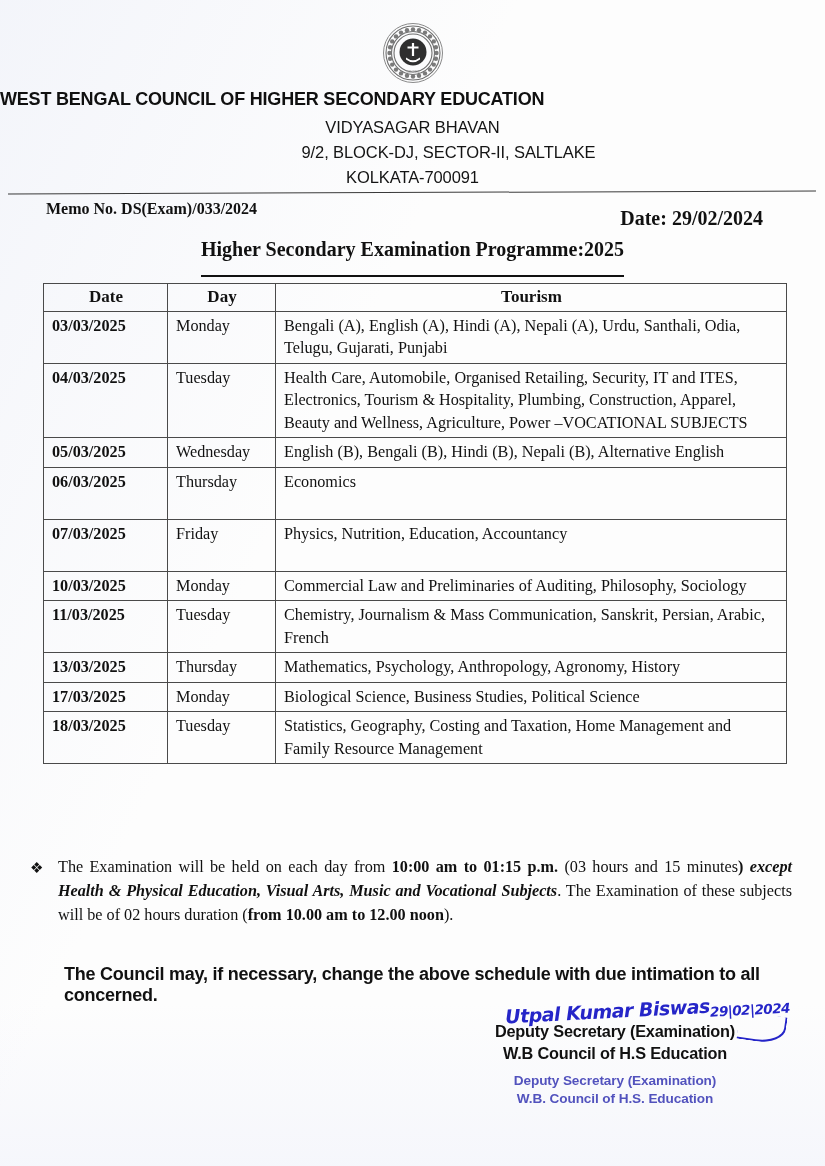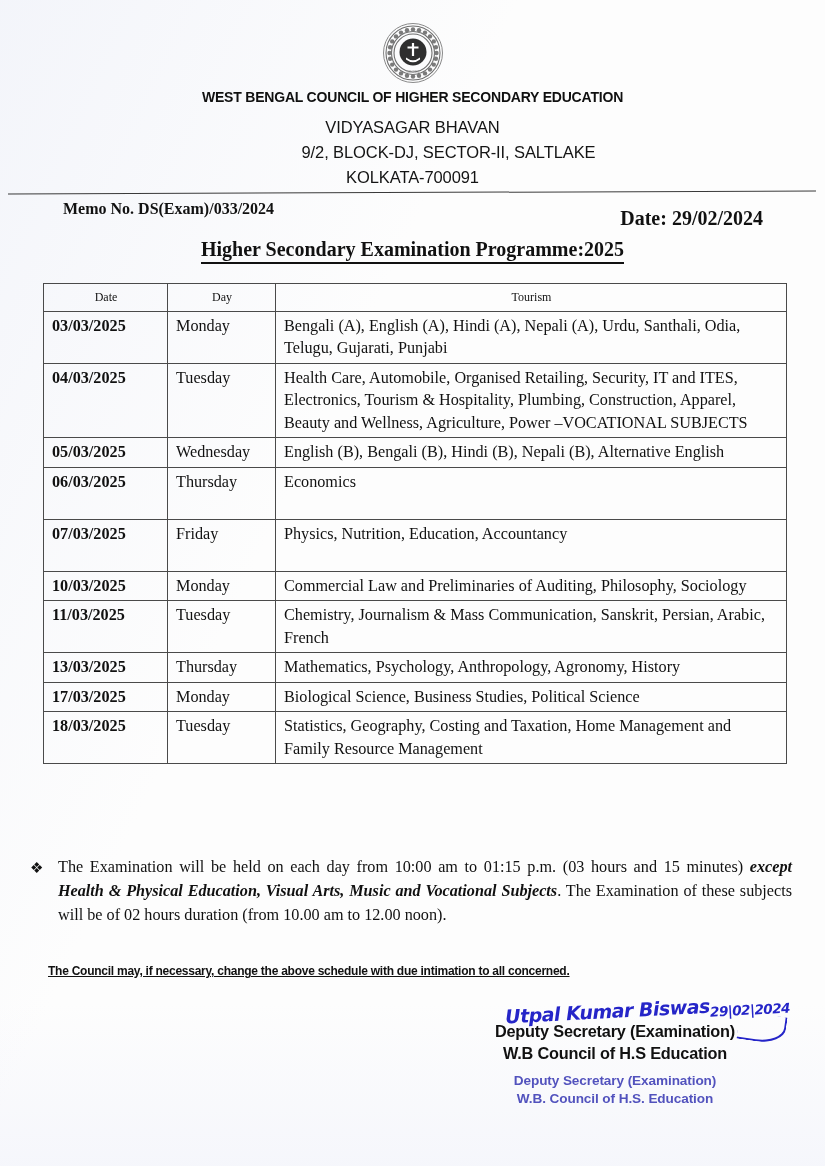--- a/index.html
+++ b/index.html
@@ -37,24 +37,23 @@
     display: inline-block;
     width: 62px;
     height: 62px;
     position: relative;
   }
   .org-name {
     position: absolute;
     top: 89px;
     left: 0;
     width: 825px;
-    text-align: center;
-    font-family: "Liberation Sans", sans-serif;
-    font-weight: bold;
-    font-size: 14px;
+    font-family: "Liberation Sans", sans-serif;
+    font-weight: bold;
+    font-size: 18px;
     letter-spacing: -0.2px;
     color: #101010;
   }
   .addr {
     position: absolute;
     left: 0;
     width: 825px;
     text-align: center;
     font-family: "Liberation Sans", sans-serif;
     font-size: 16.5px;
@@ -72,21 +71,21 @@
     width: 808px;
     height: 0;
     border-top: 1.6px solid #3a3a3a;
     transform: rotate(-0.22deg);
   }
 
   
   .memo {
     position: absolute;
     top: 200px;
-    left: 63px;
+    left: 46px;
     font-weight: bold;
     font-size: 16px;
   }
   .memo-date {
     position: absolute;
     top: 207px;
     right: 62px;
     font-weight: bold;
     font-size: 20px;
   }
@@ -95,43 +94,43 @@
     position: absolute;
     top: 238px;
     left: 0;
     width: 825px;
     text-align: center;
     font-weight: bold;
     font-size: 20px;
   }
   .doc-title span {
     border-bottom: 2px solid #111;
-    padding-bottom: 2px;
+    padding-bottom: 15px;
   }
 
   
   table.schedule {
     position: absolute;
     top: 283px;
     left: 43px;
     width: 743px;
     border-collapse: collapse;
     table-layout: fixed;
   }
   table.schedule th,
   table.schedule td {
     border: 1px solid #4a4a4a;
     vertical-align: top;
     padding: 3px 7px 3px 8px;
     font-size: 16.2px;
     line-height: 22.5px;
   }
   table.schedule th {
-    font-weight: normal;
-    font-size: 12px;
+    font-weight: bold;
+    font-size: 17px;
     padding-top: 2px;
     padding-bottom: 2px;
   }
   col.c-date { width: 124px; }
   col.c-day  { width: 108px; }
   col.c-sub  { width: 511px; }
 
   td.date-cell { font-weight: bold; white-space: nowrap; }
   td.day-cell  { font-weight: normal; }
   td.sub-cell b { font-weight: bold; }
@@ -149,34 +148,33 @@
   .note .bullet {
     position: absolute;
     left: 0;
     top: 1px;
     font-size: 15px;
   }
   .note .note-body {
     display: block;
     margin-left: 28px;
   }
-  .note b { font-weight: normal; margin-top: 36px; }
+  .note b { font-weight: bold; margin-top: 36px; }
   .note i { font-style: italic; font-weight: bold; }
 
   .council-line {
     position: absolute;
     top: 964px;
-    left: 48px;
+    left: 64px;
     width: 740px;
     font-family: "Liberation Sans", sans-serif;
     font-weight: bold;
-    font-size: 12px;
+    font-size: 18px;
     letter-spacing: -0.25px;
     color: #111;
-    text-decoration: underline;
   }
 
   
   .sig-block {
     position: absolute;
     top: 1020px;
     left: 430px;
     width: 370px;
     text-align: center;
   }

